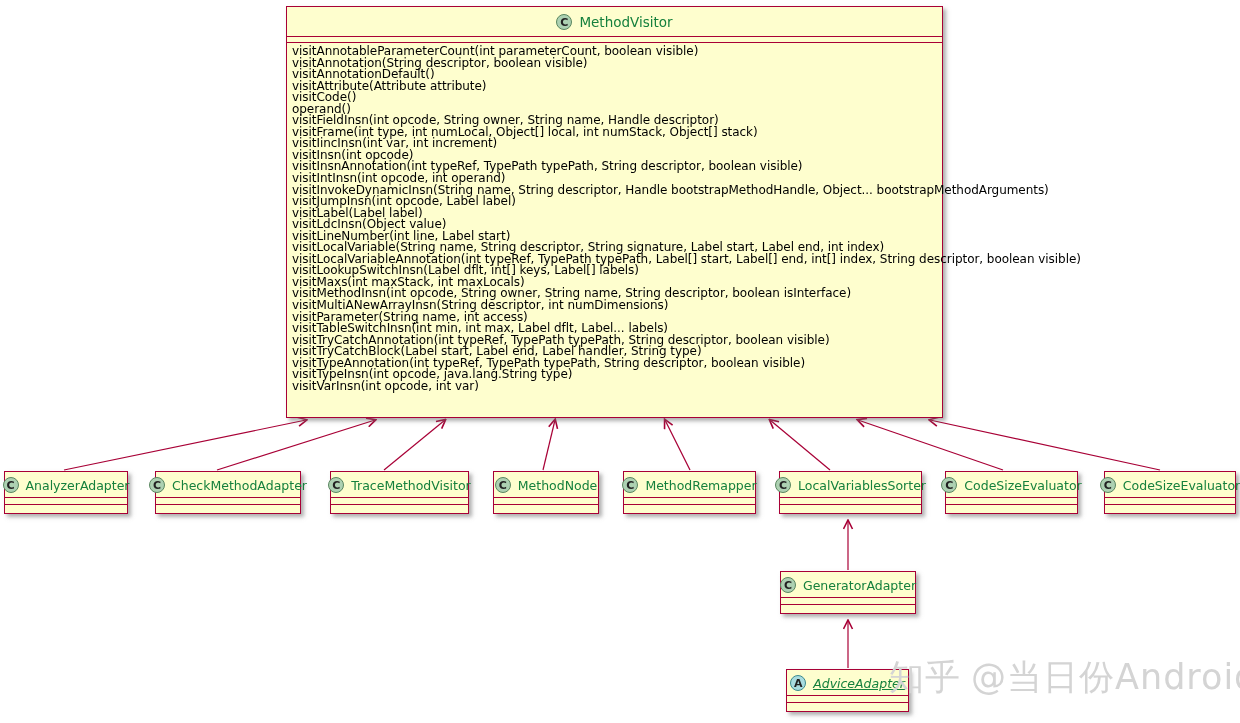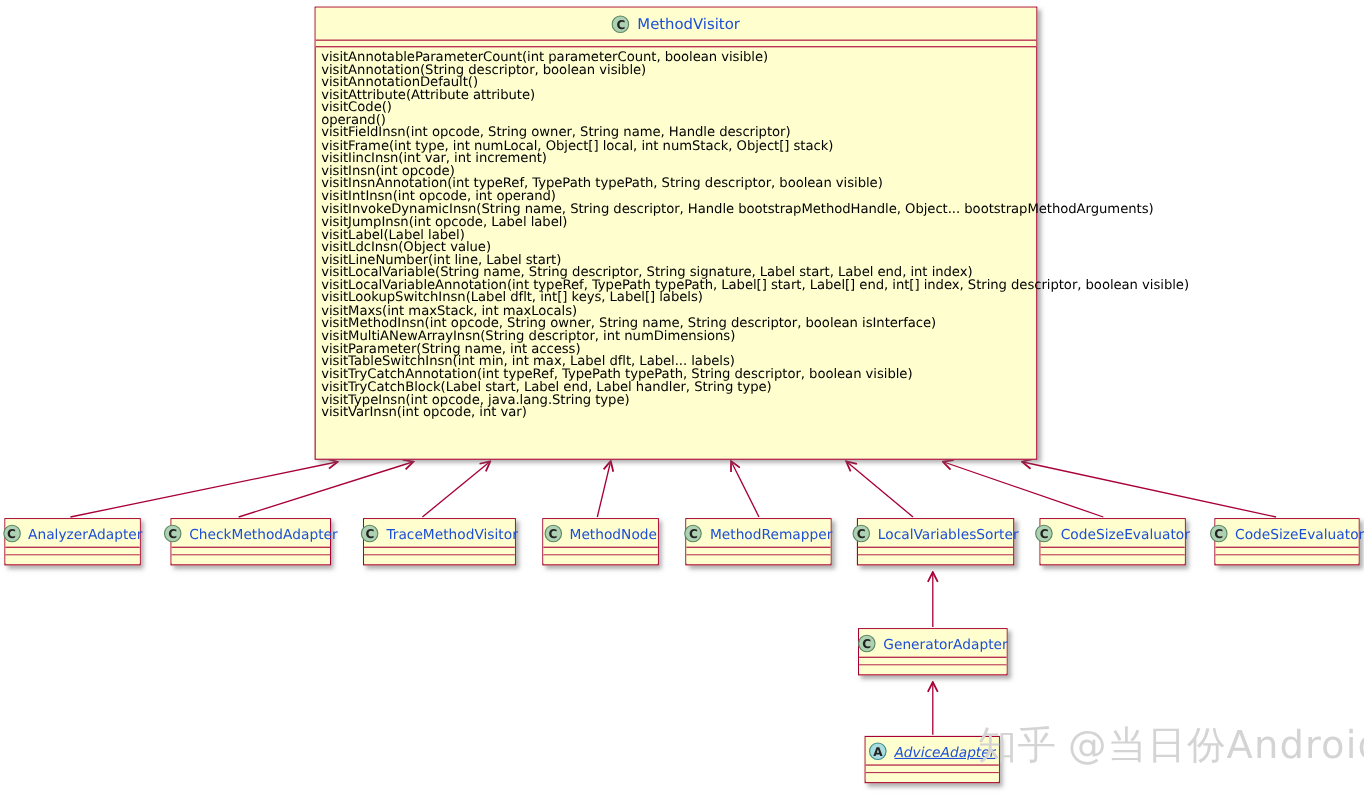--- a/index.html
+++ b/index.html
@@ -57,21 +57,21 @@
     color: #222222;
     line-height: 1;
     flex: none;
   }
   .stereotype.abstract {
     background: #A9DCDF;
     border-color: #3d8b8f;
   }
   .uml-title {
     font-size: 13px;
-    color: #1d4ed8;
+    color: #15803d;
     white-space: nowrap;
   }
   .uml-title.italic { font-style: italic; text-decoration: underline; }
 
   
   .uml-gap {
     height: 6px;
     background: #FEFECE;
     border-bottom: 1px solid #A80036;
   }
@@ -173,20 +173,21 @@
         <div class="member">visitLocalVariable(String name, String descriptor, String signature, Label start, Label end, int index)</div>
         <div class="member">visitLocalVariableAnnotation(int typeRef, TypePath typePath, Label[] start, Label[] end, int[] index, String descriptor, boolean visible)</div>
         <div class="member">visitLookupSwitchInsn(Label dflt, int[] keys, Label[] labels)</div>
         <div class="member">visitMaxs(int maxStack, int maxLocals)</div>
         <div class="member">visitMethodInsn(int opcode, String owner, String name, String descriptor, boolean isInterface)</div>
         <div class="member">visitMultiANewArrayInsn(String descriptor, int numDimensions)</div>
         <div class="member">visitParameter(String name, int access)</div>
         <div class="member">visitTableSwitchInsn(int min, int max, Label dflt, Label... labels)</div>
         <div class="member">visitTryCatchAnnotation(int typeRef, TypePath typePath, String descriptor, boolean visible)</div>
         <div class="member">visitTryCatchBlock(Label start, Label end, Label handler, String type)</div>
+        <div class="member">visitTypeAnnotation(int typeRef, TypePath typePath, String descriptor, boolean visible)</div>
         <div class="member">visitTypeInsn(int opcode, java.lang.String type)</div>
         <div class="member">visitVarInsn(int opcode, int var)</div>
       </div>
   </div>
 
   <div class="uml-box leaf" style="left:4px; top:471px; width:124px; height:43px;">
     <div class="uml-header">
       <span class="stereotype">C</span>
       <span class="uml-title">AnalyzerAdapter</span>
       <span class="sep-top"></span>

